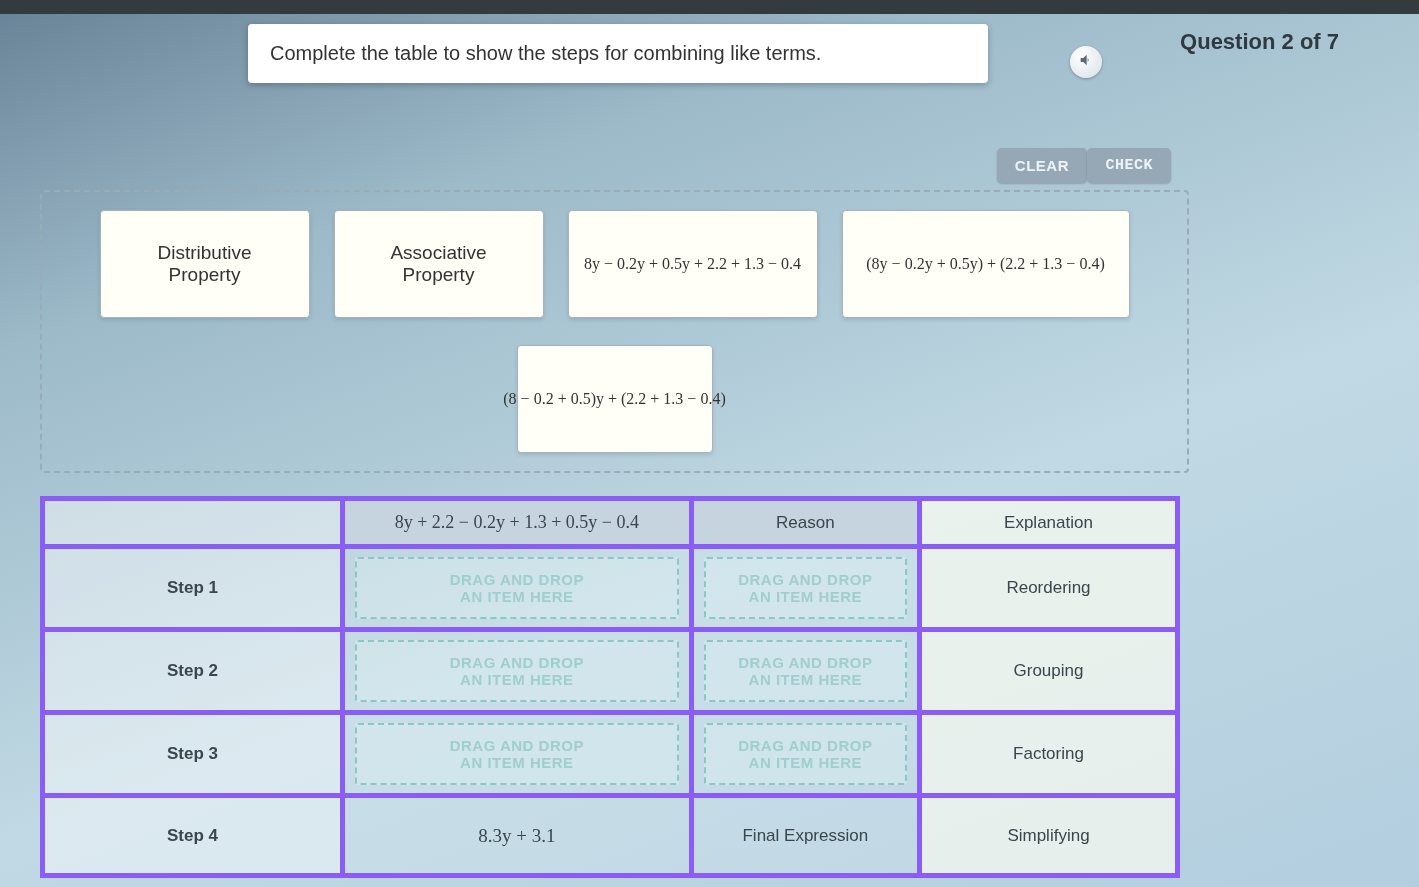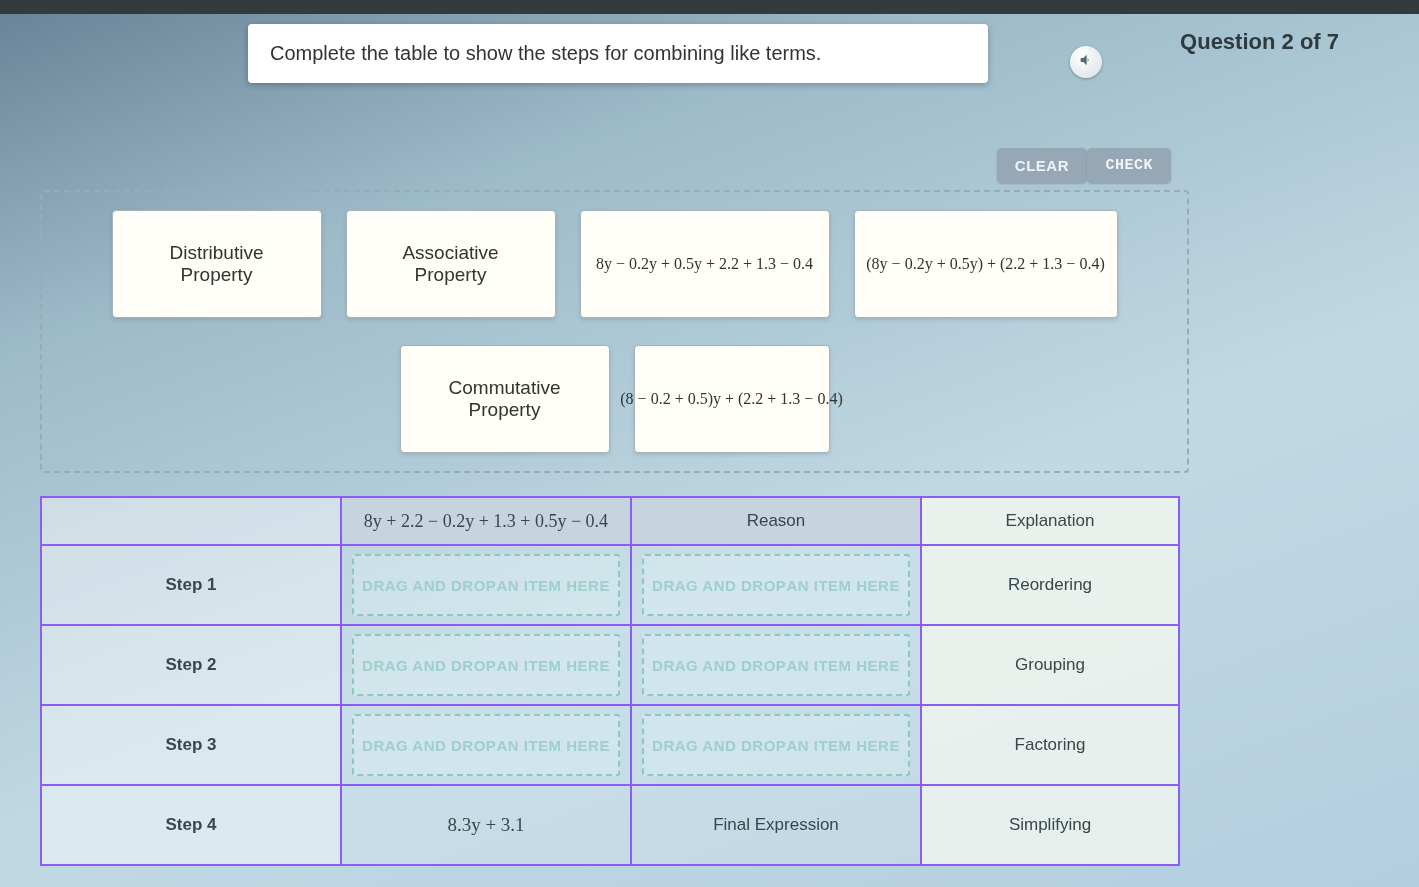--- a/index.html
+++ b/index.html
@@ -57,46 +57,46 @@
     background: #fffff8; border: 1px solid #a4b4bb; border-radius: 4px;
     box-shadow: 0 2px 4px rgba(0,0,0,.12);
     min-height: 108px;
     display: flex; align-items: center; justify-content: center;
     padding: 0 20px; text-align: center;
     color: #333; cursor: grab;
   }
   .tile.word { width: 210px; font-size: 19px; }
   .tile.expr { font-size: 16px; font-family: "Times New Roman", serif; white-space: nowrap; }
   .tile.expr.w1 { width: 250px; }
-  .tile.expr.w2 { width: 264px; }
+  .tile.expr.w2 { width: 288px; }
   .tile.expr.w3 { width: 196px; }
 
   .answer-table {
     position: absolute; top: 496px; left: 40px; width: 1140px;
     border-collapse: collapse;
     font-size: 17px; color: #3a464d;
     background: rgba(255,255,255,.15);
   }
   .answer-table th, .answer-table td {
-    border: 2px solid #8b5cf6;
+    border: 5px solid #8b5cf6;
     text-align: center; vertical-align: middle;
   }
   .answer-table thead th {
     background: #c6d4df; height: 48px; font-weight: 400; font-size: 17px;
   }
   .answer-table thead th.expr-head {
     font-family: "Times New Roman", serif; font-weight: 400; font-size: 18px;
   }
   .answer-table tbody td { height: 80px; }
   .answer-table .step-col { width: 300px; background: rgba(255,255,255,.35); font-weight: 600; }
   .answer-table .expl-col { width: 258px; background: rgba(255,255,240,.6); }
   .drop-zone {
     margin: 8px 10px; height: 62px;
     border: 2px dashed #8bc7c4; border-radius: 3px;
-    display: flex; flex-direction: row; align-items: center; justify-content: center;
+    display: flex; flex-direction: column; align-items: center; justify-content: center;
     color: #9ecfcd; font-weight: 700; font-size: 15px; letter-spacing: .5px;
     cursor: pointer;
     background: rgba(240,255,252,.25);
   }
   .final-cell { font-family: "Times New Roman", serif; font-size: 19px; }
 </style>
 </head>
 <body>
 
 <div class="topbar"></div>
@@ -114,21 +114,20 @@
 </div>
 
 <div class="action-btn clear-btn">CLEAR</div>
 <div class="action-btn check-btn">CHECK</div>
 
 <div class="tile-tray">
   <div class="tile word">Distributive Property</div>
   <div class="tile word">Associative Property</div>
   <div class="tile expr w1">8y − 0.2y + 0.5y + 2.2 + 1.3 − 0.4</div>
   <div class="tile expr w2">(8y − 0.2y + 0.5y) + (2.2 + 1.3 − 0.4)</div>
-  <div class="tile word">Commutative Property</div>
   <div class="tile expr w3">(8 − 0.2 + 0.5)y + (2.2 + 1.3 − 0.4)</div>
 </div>
 
 <table class="answer-table">
   <thead>
     <tr>
       <th class="step-col"></th>
       <th class="expr-head">8y + 2.2 − 0.2y + 1.3 + 0.5y − 0.4</th>
       <th>Reason</th>
       <th class="expl-col">Explanation</th>

